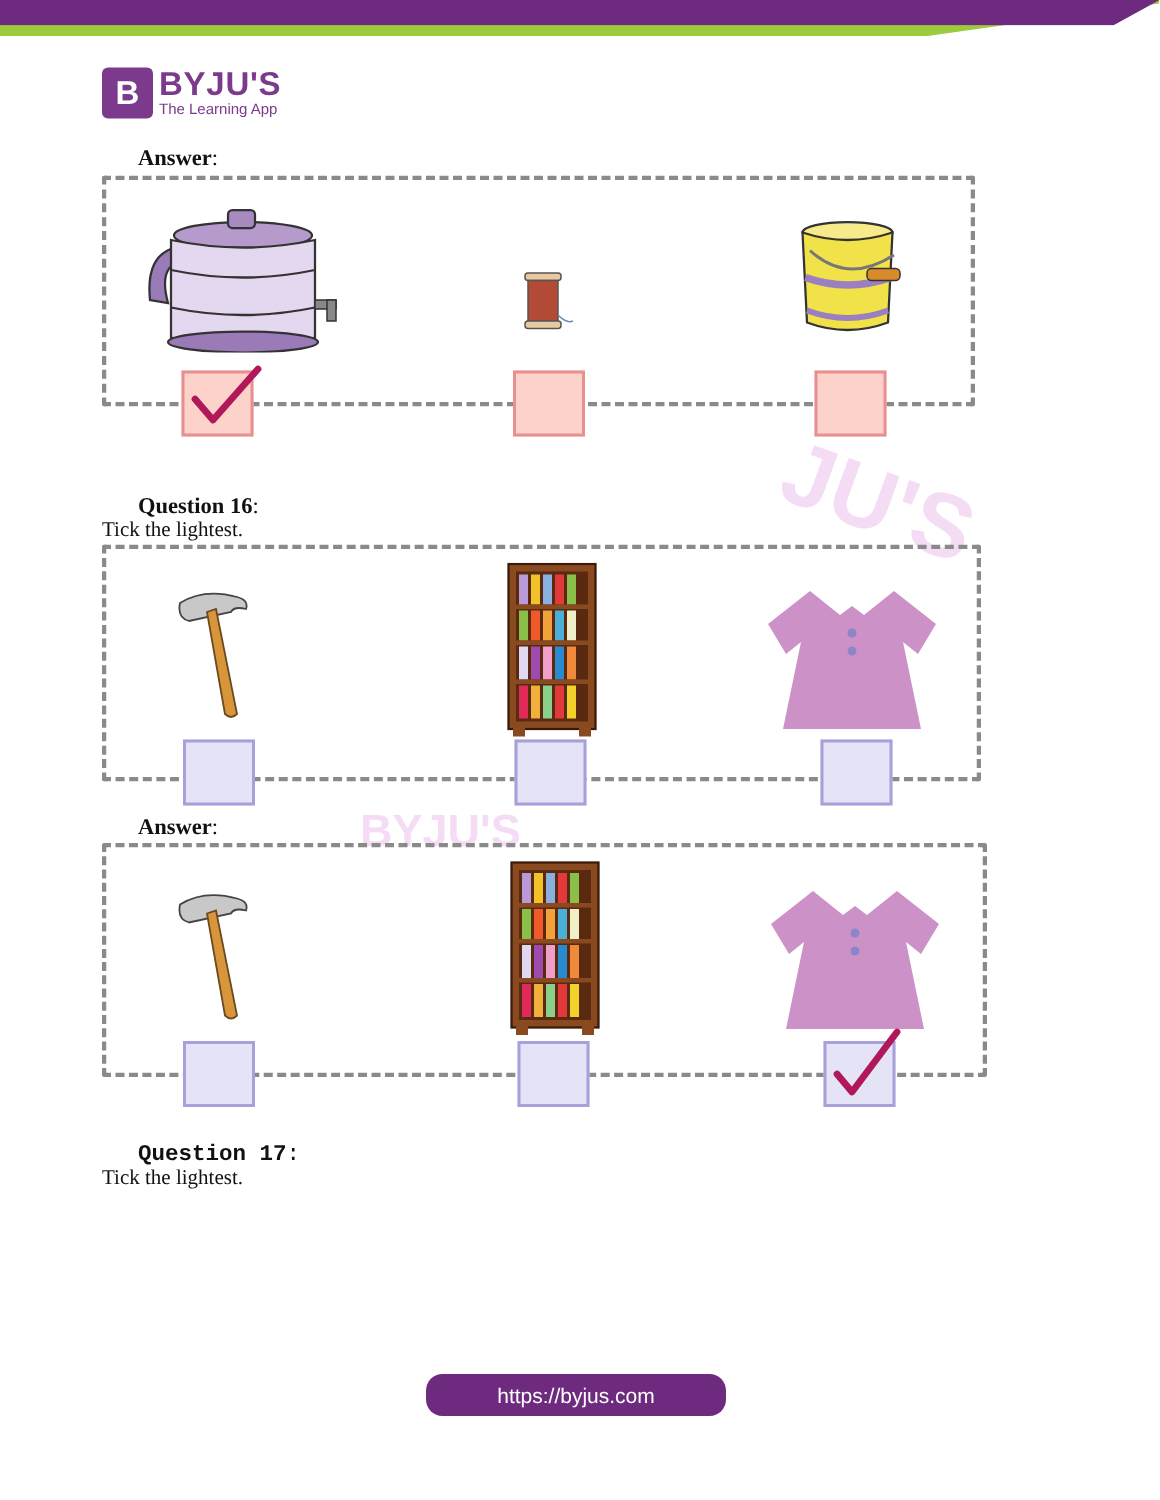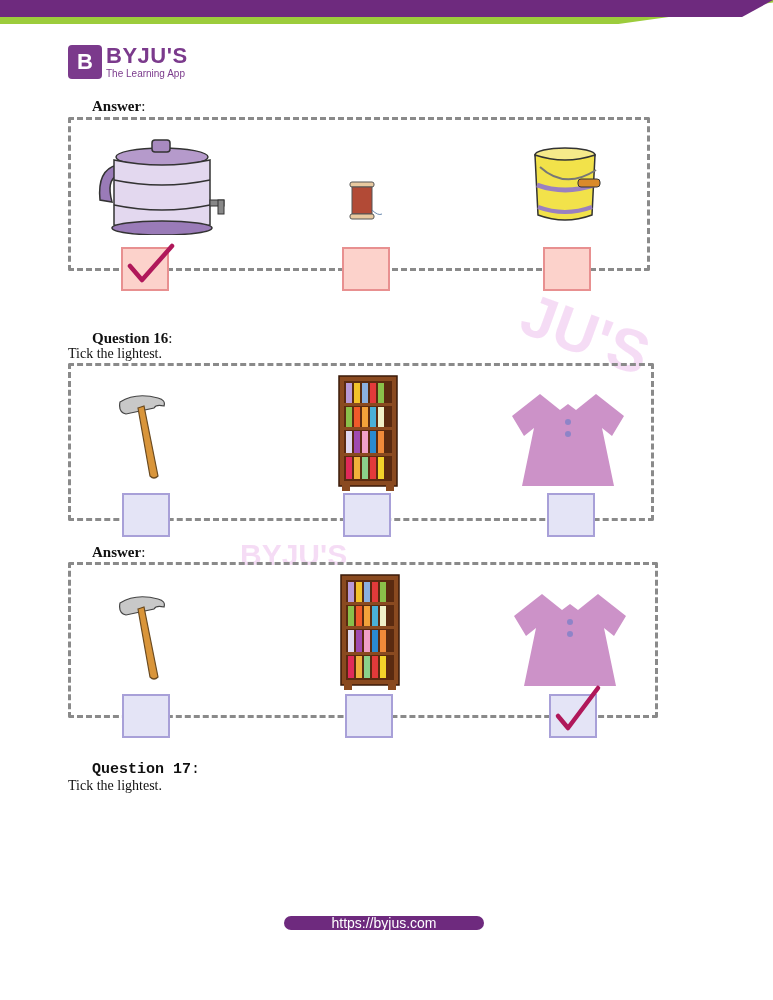--- a/index.html
+++ b/index.html
@@ -32,21 +32,21 @@
     .checkbox.pink { background: #fcd2cb; border: 2px solid #e89090; }
     .checkbox.lav { background: #e4e4f6; border: 2px solid #a8a0d8; }
     .tick { position: absolute; }
 
     .item { position: absolute; }
 
     
     .wm { position: absolute; color: #f0c6ef; font-family: "Liberation Sans", sans-serif; font-weight: bold; opacity: 0.6; }
 
     
-    .footer-pill { position: absolute; left: 284px; top: 916px; width: 200px; height: 14px; border-radius: 11px; background: #6e2a7e; color: #fff; font-family: "Liberation Sans", sans-serif; font-size: 14px; display: flex; align-items: center; justify-content: center; }
+    .footer-pill { position: absolute; left: 284px; top: 916px; width: 200px; height: 28px; border-radius: 11px; background: #6e2a7e; color: #fff; font-family: "Liberation Sans", sans-serif; font-size: 14px; display: flex; align-items: center; justify-content: center; }
   </style>
 </head>
 <body>
 
 <div class="banner">
   <div class="green"></div>
   <div class="purple"></div>
 </div>
 
 <div class="logo">

